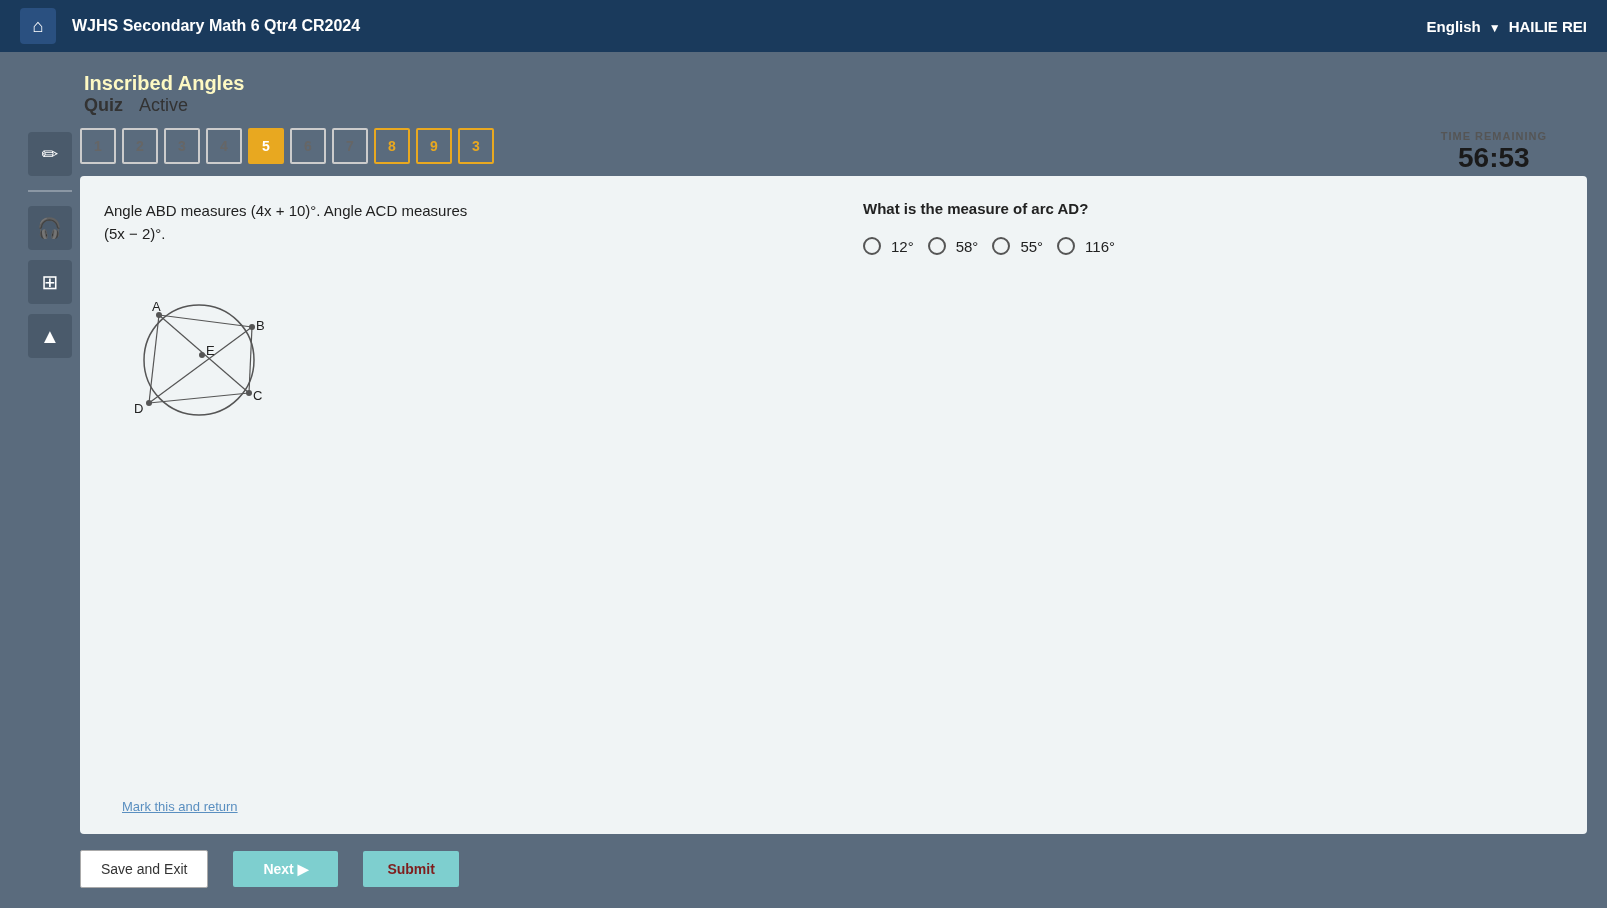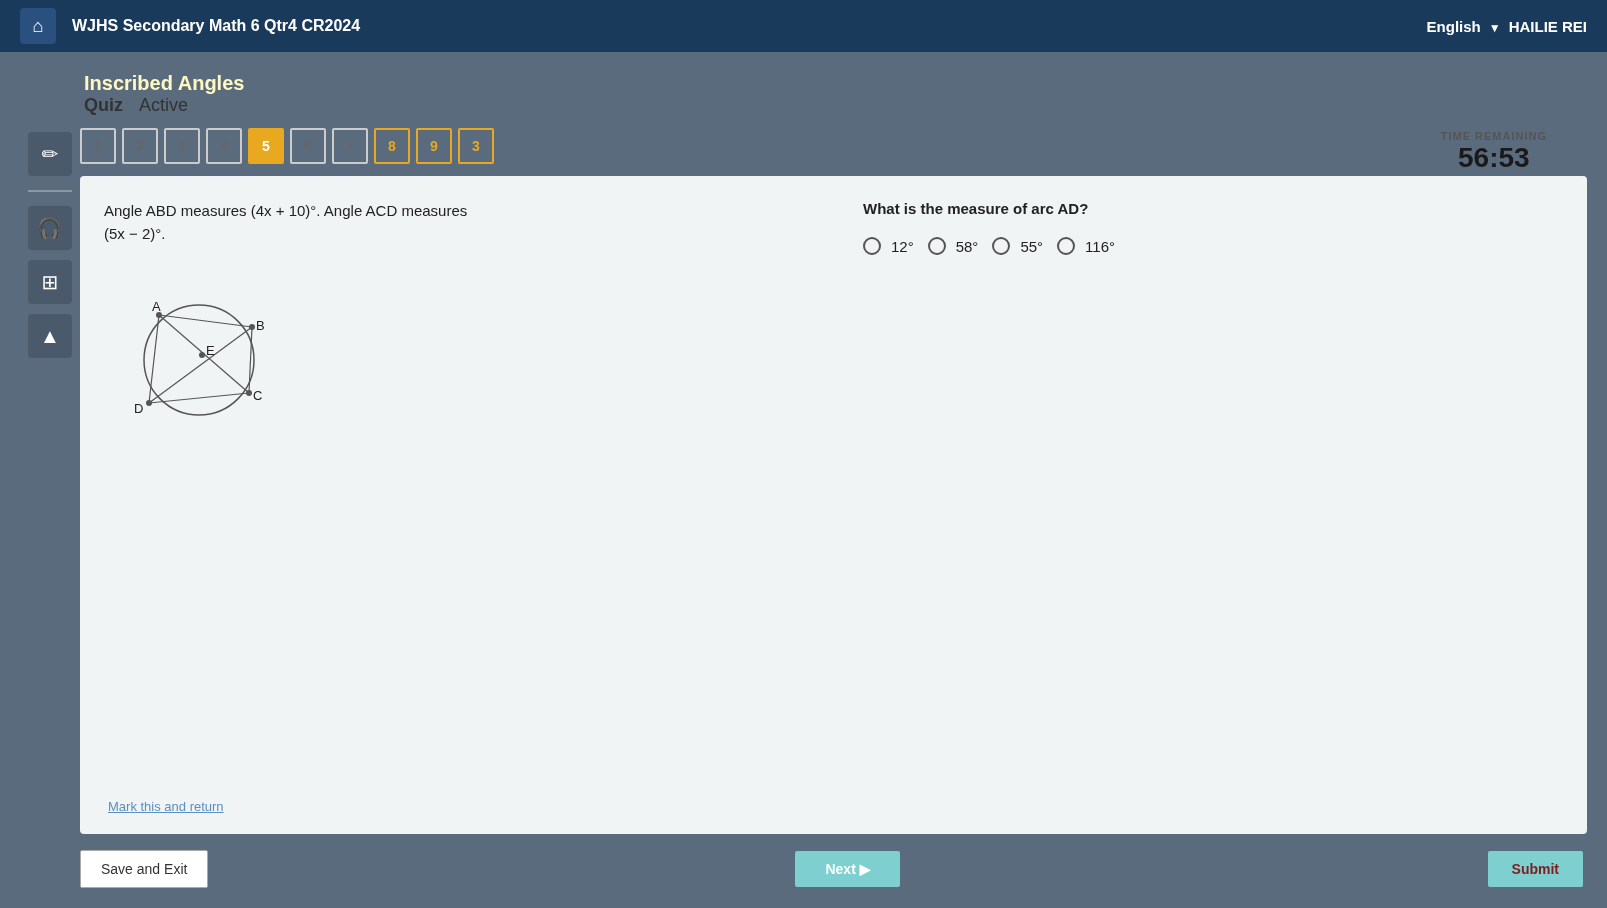--- a/index.html
+++ b/index.html
@@ -243,23 +243,23 @@
       height: 18px;
       border: 2px solid #555;
       border-radius: 50%;
       display: inline-block;
       flex-shrink: 0;
     }
 
     
     .bottom-bar {
       display: flex;
-      justify-content: space-between;
-      align-items: center;
-      gap: 12px;
+      justify-content: flex-start;
+      align-items: center;
+      gap: 25px;
       margin-top: 16px;
       padding-right: 4px;
     }
 
     .btn-save-exit {
       background: white;
       border: 1px solid #aaa;
       padding: 10px 20px;
       font-size: 14px;
       cursor: pointer;
@@ -285,21 +285,21 @@
       font-size: 14px;
       cursor: pointer;
       border-radius: 2px;
       color: #7f1d1d;
       font-weight: bold;
     }
 
     .mark-return {
       position: absolute;
       bottom: 20px;
-      left: 28px;
+      left: 42px;
       color: #5a8fc0;
       font-size: 13px;
       cursor: pointer;
       text-decoration: underline;
     }
   </style>
 </head>
 <body>
 
 <div class="top-bar">

